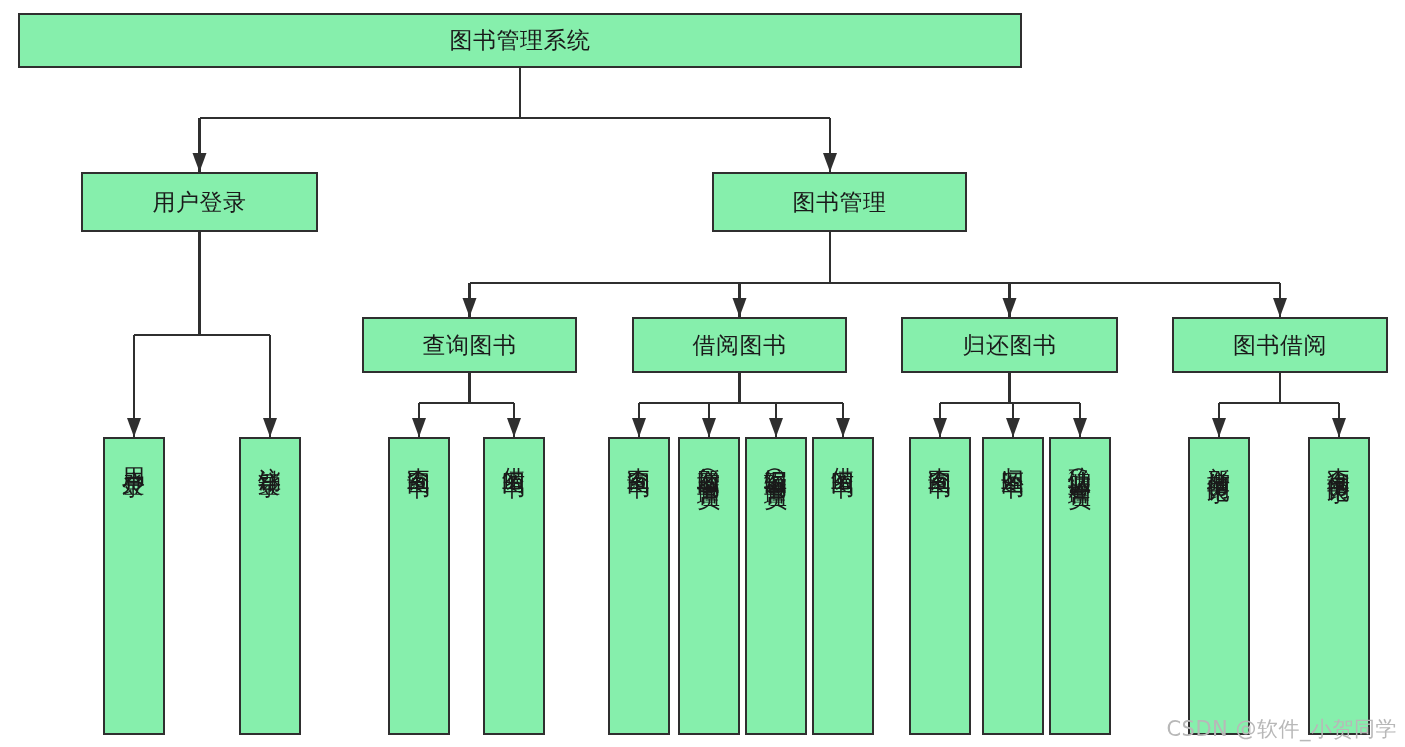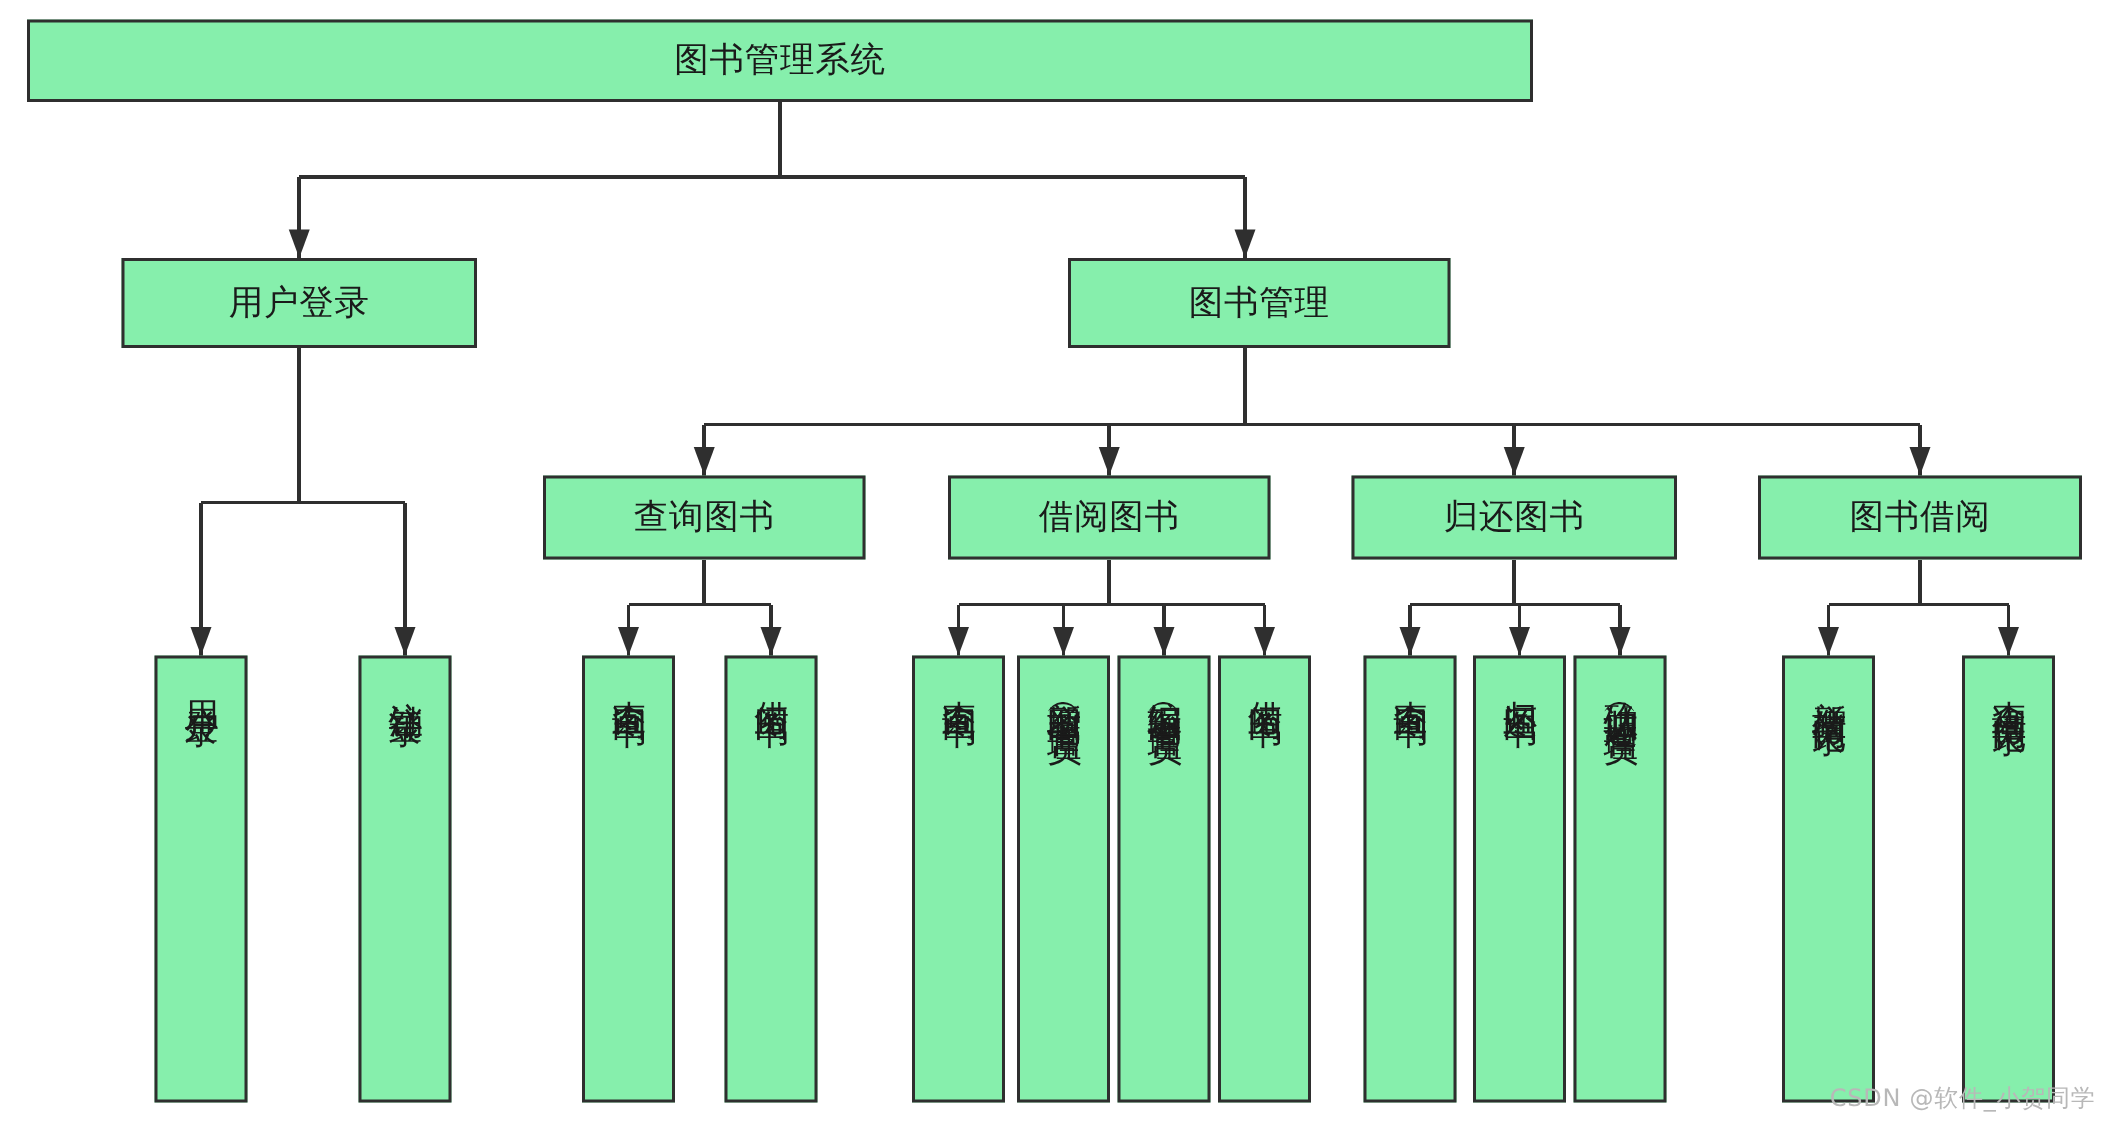--- a/index.html
+++ b/index.html
@@ -49,21 +49,21 @@
     text-orientation: upright;
     font-size: 23px;
     line-height: 1.22;
     letter-spacing: 3px;
     white-space: nowrap;
   }
   #watermark {
     position: absolute;
     right: 8px;
     bottom: 4px;
-    font-size: 16px;
+    font-size: 21px;
     color: #b8b8b8;
     white-space: nowrap;
     letter-spacing: 0.5px;
     pointer-events: none;
   }
 </style>
 </head>
 <body>
 
 <div id="canvas">

